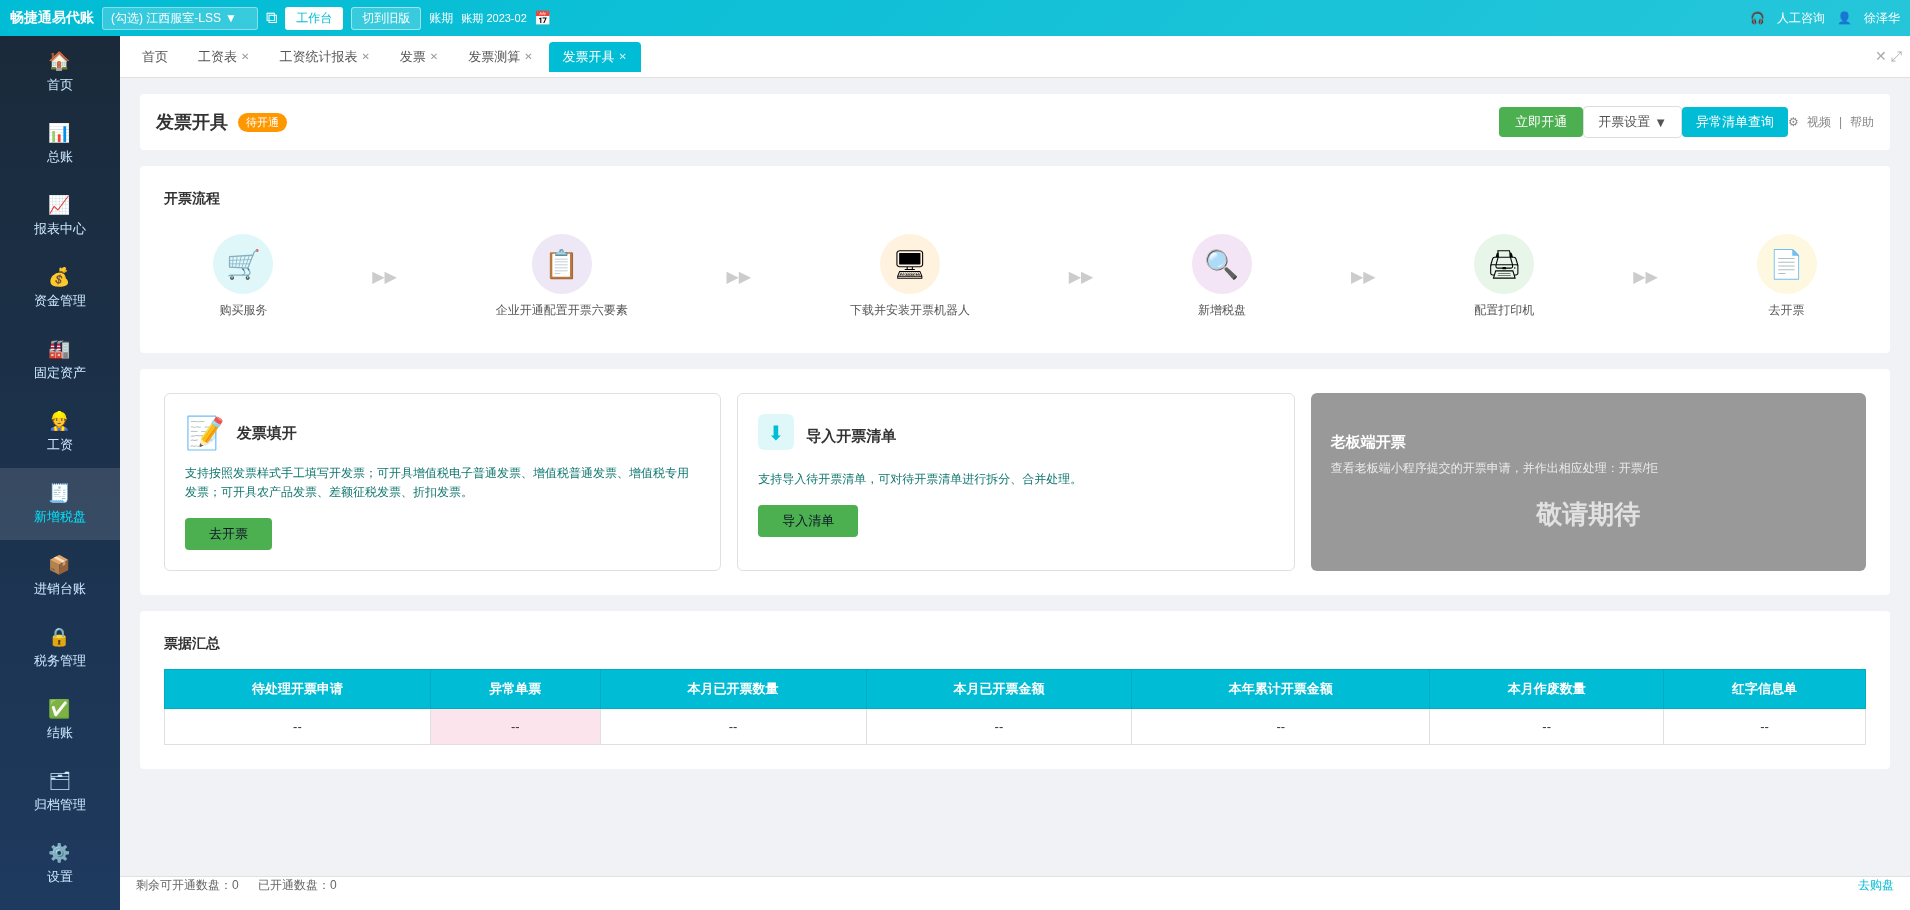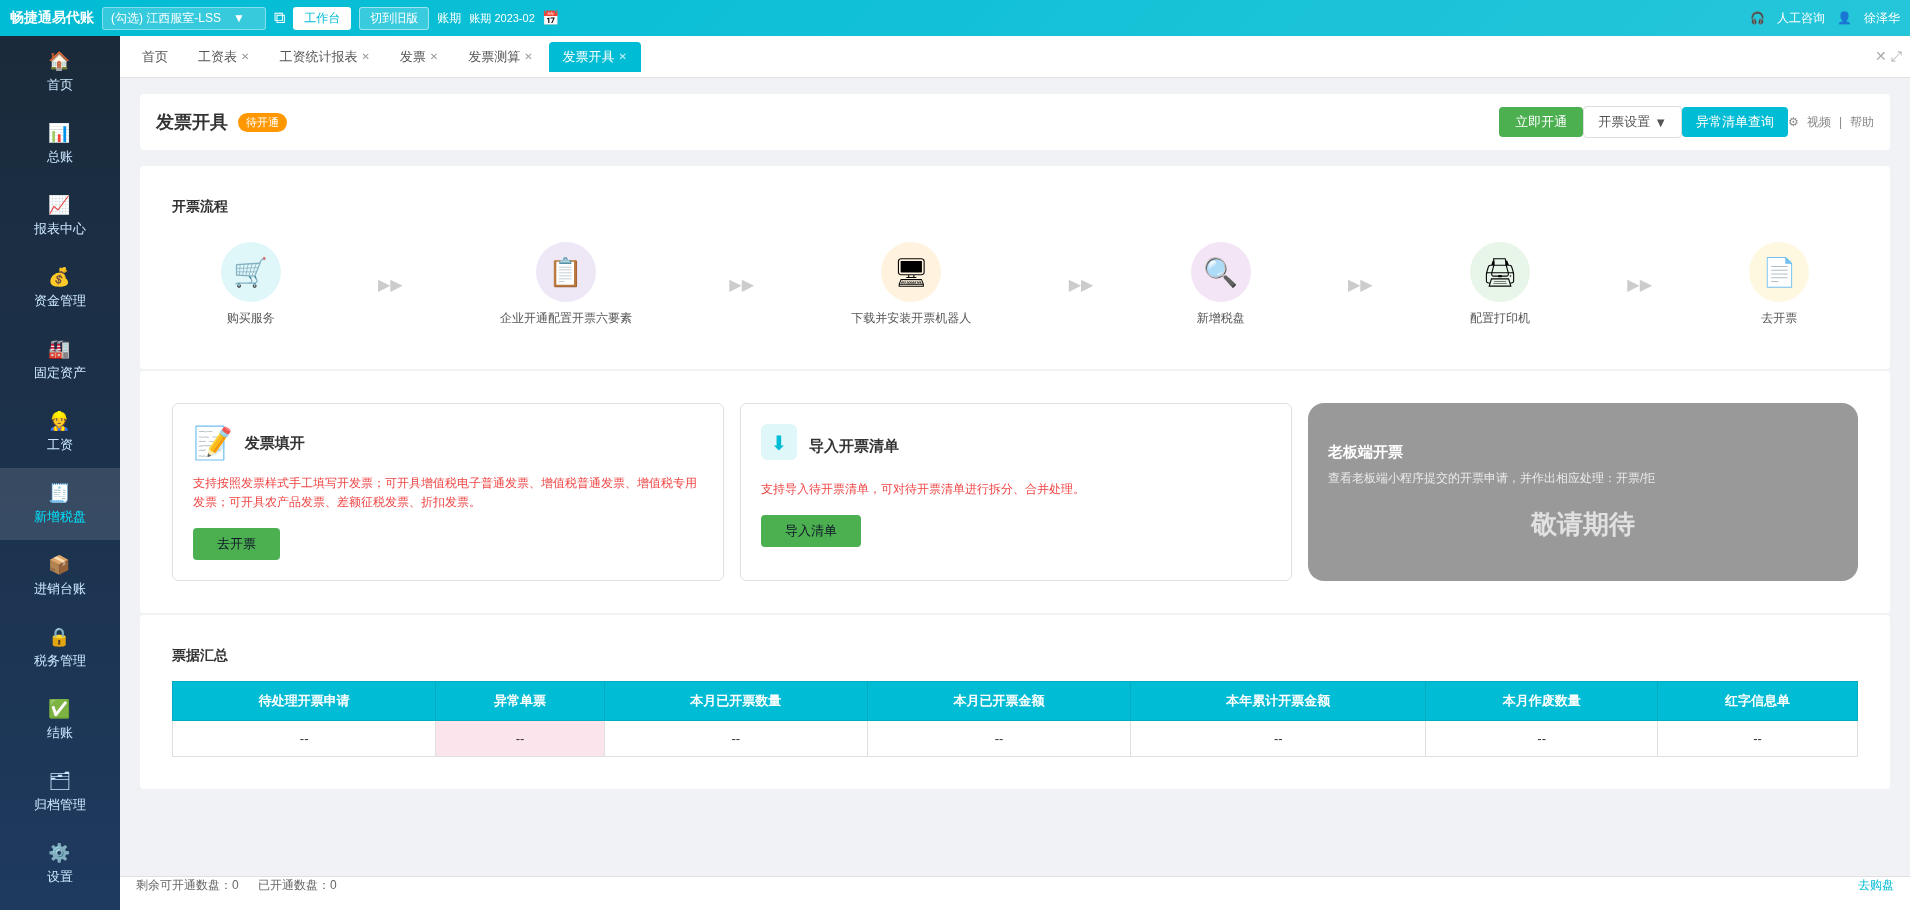--- a/index.html
+++ b/index.html
@@ -21,21 +21,21 @@
     .top-bar-logo { font-size: 14px; font-weight: bold; color: white; }
     .company-selector {
       background: rgba(255,255,255,0.2);
       border: 1px solid rgba(255,255,255,0.4);
       color: white;
       padding: 2px 20px 2px 8px;
       border-radius: 3px;
       font-size: 12px;
       cursor: pointer;
       position: relative;
-      display: flex; align-items: center; gap: 12px;
+      display: flex; align-items: center; gap: 4px;
     }
     .top-btn {
       background: rgba(255,255,255,0.2);
       border: 1px solid rgba(255,255,255,0.5);
       color: white;
       padding: 2px 10px;
       border-radius: 3px;
       font-size: 12px;
       cursor: pointer;
     }
@@ -161,21 +161,21 @@
       color: white;
       border: none;
       padding: 6px 14px;
       border-radius: 4px;
       font-size: 13px;
       cursor: pointer;
     }
     .header-icons { display: flex; align-items: center; gap: 8px; font-size: 12px; color: #888; }
 
     
-    .section { background: white; border-radius: 4px; padding: 32px; margin-bottom: 2px; }
+    .section { background: white; border-radius: 4px; padding: 24px; margin-bottom: 16px; }
     .section-title { font-size: 14px; font-weight: bold; color: #333; margin-bottom: 16px; }
 
     
     .process-flow {
       display: flex;
       align-items: center;
       justify-content: space-around;
       padding: 10px 0;
     }
     .process-step {
@@ -201,35 +201,35 @@
     .method-card {
       flex: 1;
       border: 1px solid #e0e0e0;
       border-radius: 6px;
       padding: 20px;
       position: relative;
     }
     .method-card-header { display: flex; align-items: center; gap: 12px; margin-bottom: 12px; }
     .method-card-icon { font-size: 32px; color: #00bcd4; }
     .method-card-title { font-size: 15px; font-weight: bold; color: #333; }
-    .method-card-desc { font-size: 12px; color: #ef4444; line-height: 1.6; margin-bottom: 16px; }
+    .method-card-desc { font-size: 12px; color: #0f766e; line-height: 1.6; margin-bottom: 16px; }
     .method-card-btn {
       display: inline-block;
       background: #4caf50;
       color: #0f172a;
       border: none;
       padding: 7px 24px;
       border-radius: 4px;
       font-size: 13px;
       cursor: pointer;
     }
     .old-platform-card {
       flex: 1;
       background: #999;
-      border-radius: 16px;
+      border-radius: 6px;
       padding: 20px;
       display: flex;
       flex-direction: column;
       justify-content: center;
       align-items: center;
       position: relative;
       min-height: 160px;
     }
     .old-platform-title { color: white; font-size: 15px; font-weight: bold; margin-bottom: 8px; align-self: flex-start; }
     .old-platform-desc { color: rgba(255,255,255,0.8); font-size: 12px; align-self: flex-start; margin-bottom: 20px; }

